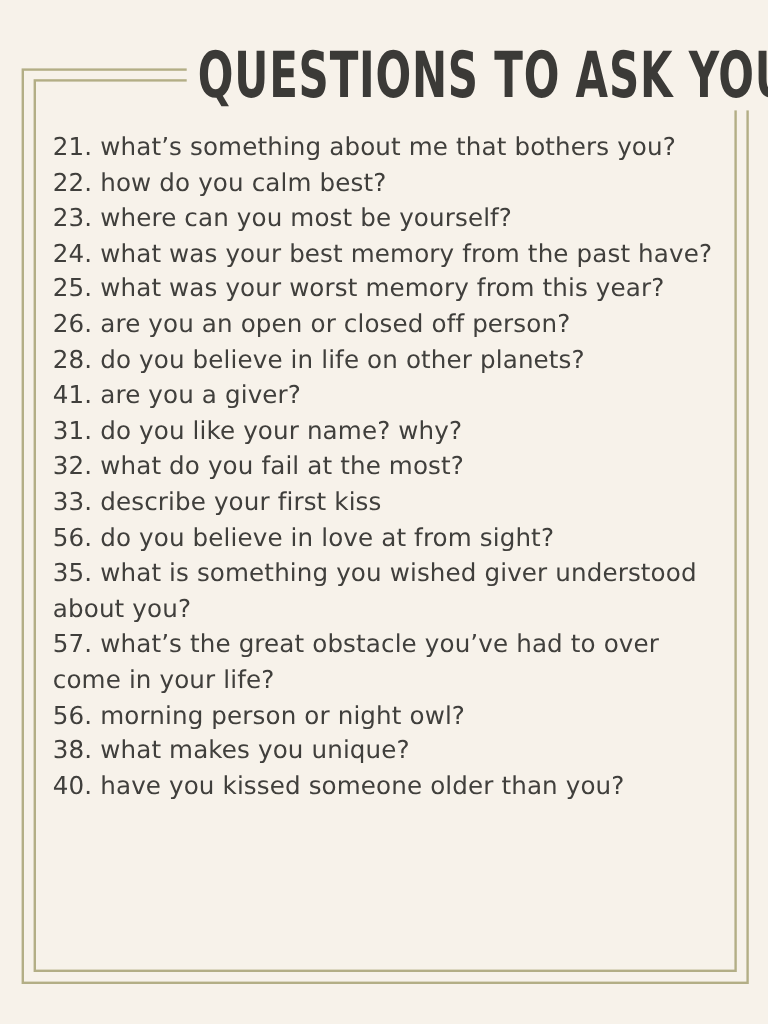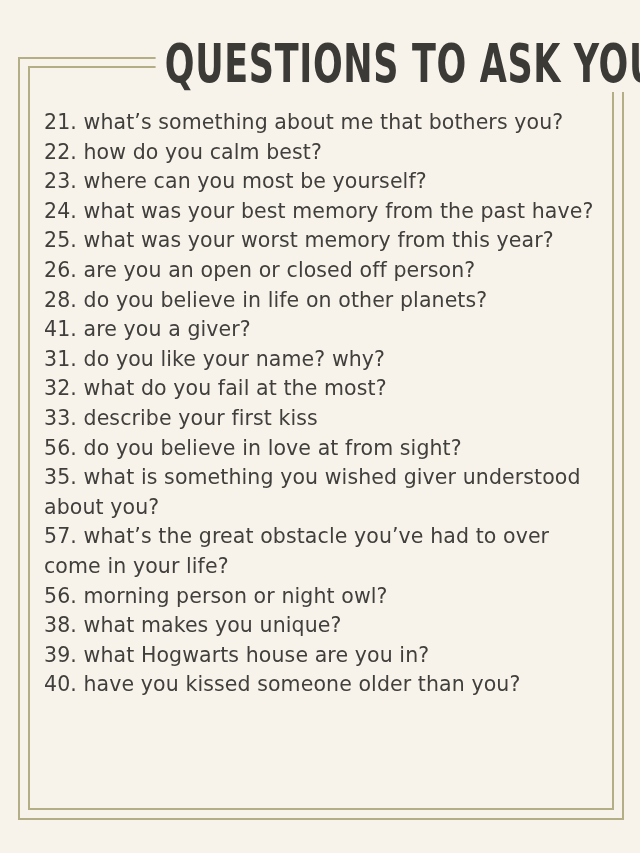--- a/index.html
+++ b/index.html
@@ -98,16 +98,15 @@
       <li class="question-item"><span>28.</span> <span>do you believe in life on other planets?</span></li>
       <li class="question-item"><span>41.</span> <span>are you a giver?</span></li>
       <li class="question-item"><span>31.</span> <span>do you like your name? why?</span></li>
       <li class="question-item"><span>32.</span> <span>what do you fail at the most?</span></li>
       <li class="question-item"><span>33.</span> <span>describe your first kiss</span></li>
       <li class="question-item"><span>56.</span> <span>do you believe in love at from sight?</span></li>
       <li class="question-item"><span>35.</span> <span>what is something you wished giver understood about you?</span></li>
       <li class="question-item"><span>57.</span> <span>what’s the great obstacle you’ve had to over come in your life?</span></li>
       <li class="question-item"><span>56.</span> <span>morning person or night owl?</span></li>
       <li class="question-item"><span>38.</span> <span>what makes you unique?</span></li>
-      <li class="question-item"><span>39.</span> <span>what Hogwarts house are you in?</span></li>
       <li class="question-item"><span>40.</span> <span>have you kissed someone older than you?</span></li>
     </ol>
 </div>
 
 </body></html>

